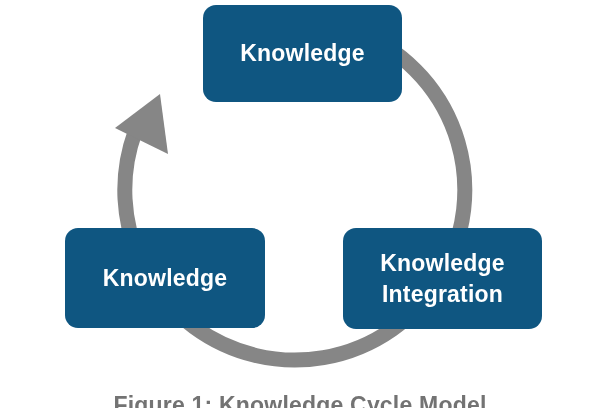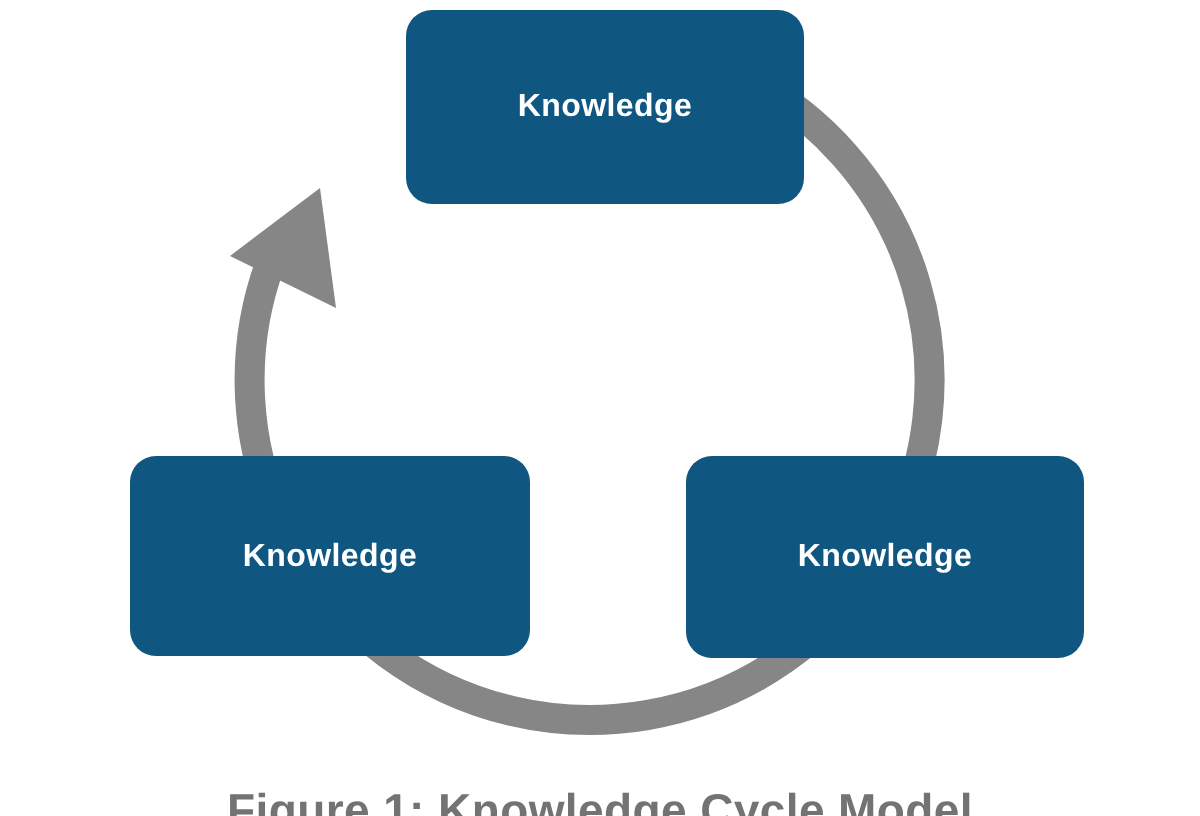--- a/index.html
+++ b/index.html
@@ -39,21 +39,21 @@
   .node {
     position: absolute;
     background: var(--node-fill);
     border-radius: 13px;
     color: var(--node-text);
     display: flex;
     flex-direction: column;
     align-items: center;
     justify-content: center;
     text-align: center;
-    font-size: 16px;
+    font-size: 23px;
     font-weight: 700;
     line-height: 31px;
     letter-spacing: 0.2px;
   }
   .node-top   { left: 203px; top: 5px;   width: 199px; height: 97px;  }
   .node-left  { left: 65px;  top: 228px; width: 200px; height: 100px; }
   .node-right { left: 343px; top: 228px; width: 199px; height: 101px; }
   .caption {
     position: absolute;
     left: 0; top: 392px;
@@ -78,17 +78,18 @@
   <div class="node node-top">
     <span>Knowledge</span>
   </div>
 
   <div class="node node-left">
     <span>Knowledge</span>
   </div>
 
   <div class="node node-right">
     <span>Knowledge</span>
+    <span>Integration</span>
   </div>
 
   <div class="caption">Figure 1: Knowledge Cycle Model</div>
 
 </div>
 
 </body></html>

